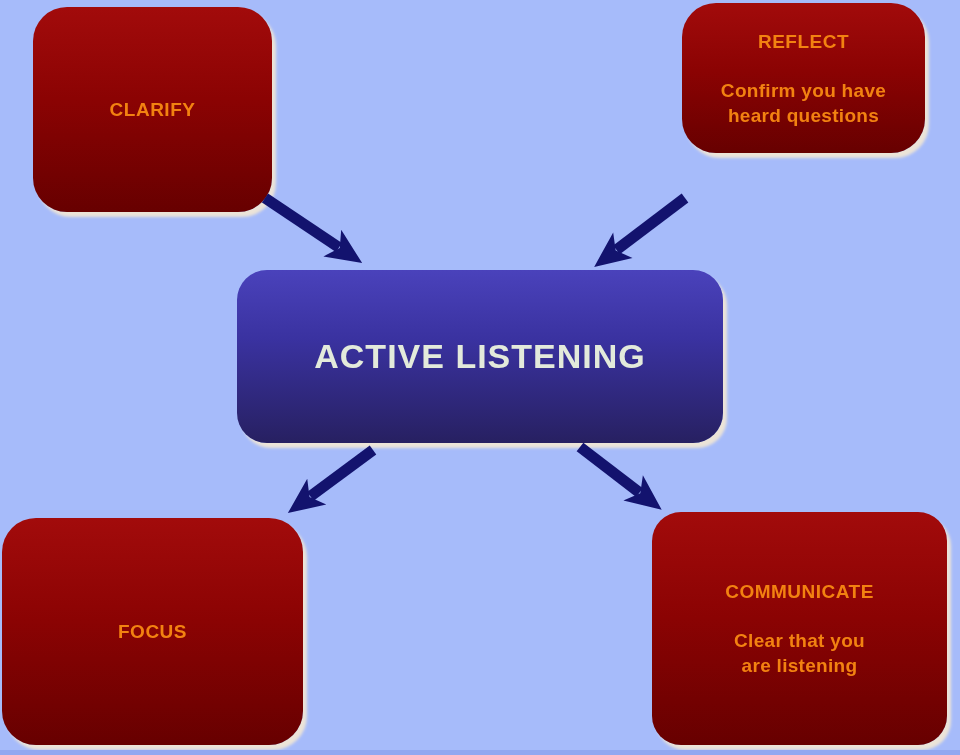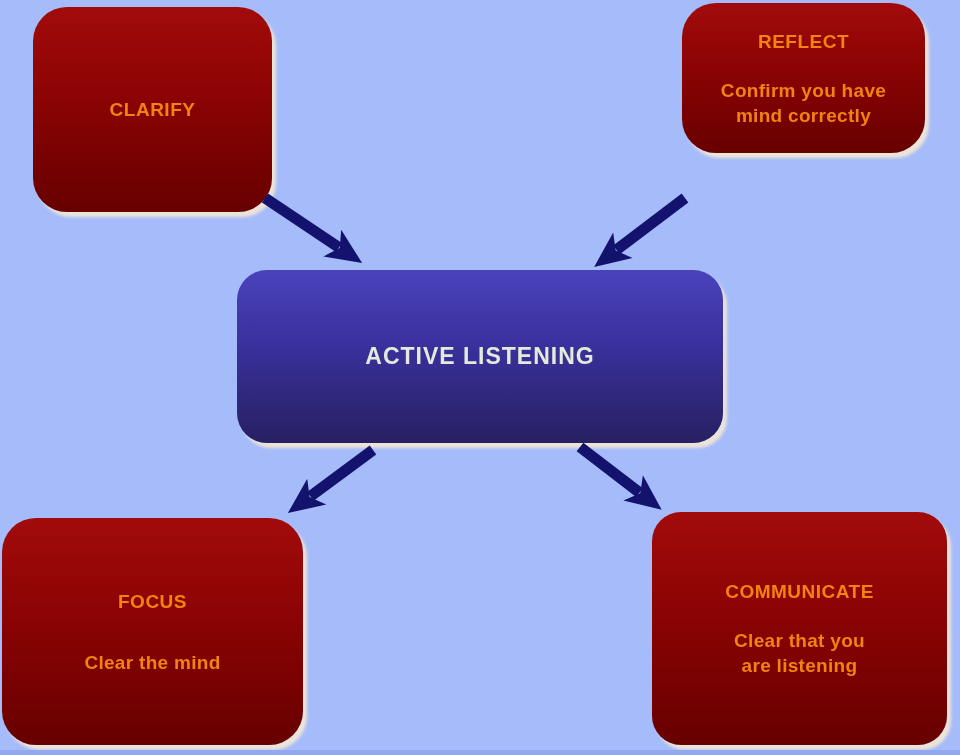--- a/index.html
+++ b/index.html
@@ -44,21 +44,21 @@
   .node-body {
     font-weight: bold;
     font-size: 19px;
     line-height: 25px;
     margin-top: 24px;
     white-space: pre-line;
     letter-spacing: 0.3px;
   }
   .center-title {
     font-weight: bold;
-    font-size: 23px;
+    font-size: 34px;
     letter-spacing: 1px;
   }
   #node-clarify      { left: 33px;  top: 7px;   width: 239px; height: 205px; }
   #node-reflect      { left: 682px; top: 3px;   width: 243px; height: 150px; }
   #node-center       { left: 237px; top: 270px; width: 486px; height: 173px; }
   #node-focus        { left: 2px;   top: 518px; width: 301px; height: 227px; gap: 12px; }
   #node-communicate  { left: 652px; top: 512px; width: 295px; height: 233px; border-radius: 29px; }
   .arrow-layer {
     position: absolute;
     left: 0; top: 0;
@@ -80,26 +80,25 @@
 
 <div class="canvas">
 
   <div class="node node-red" id="node-clarify">
     <div class="node-title">CLARIFY</div>
   </div>
 
   <div class="node node-red" id="node-reflect">
     <div class="node-title">REFLECT</div>
     <div class="node-body">Confirm you have
-mind correctly</div>
+heard questions</div>
   </div>
 
   <div class="node node-red" id="node-focus">
     <div class="node-title">FOCUS</div>
-    <div class="node-body">Clear the mind</div>
   </div>
 
   <div class="node node-red" id="node-communicate">
     <div class="node-title">COMMUNICATE</div>
     <div class="node-body">Clear that you
 are listening</div>
   </div>
 
   <div class="node node-center" id="node-center">
     <div class="center-title">ACTIVE LISTENING</div>

